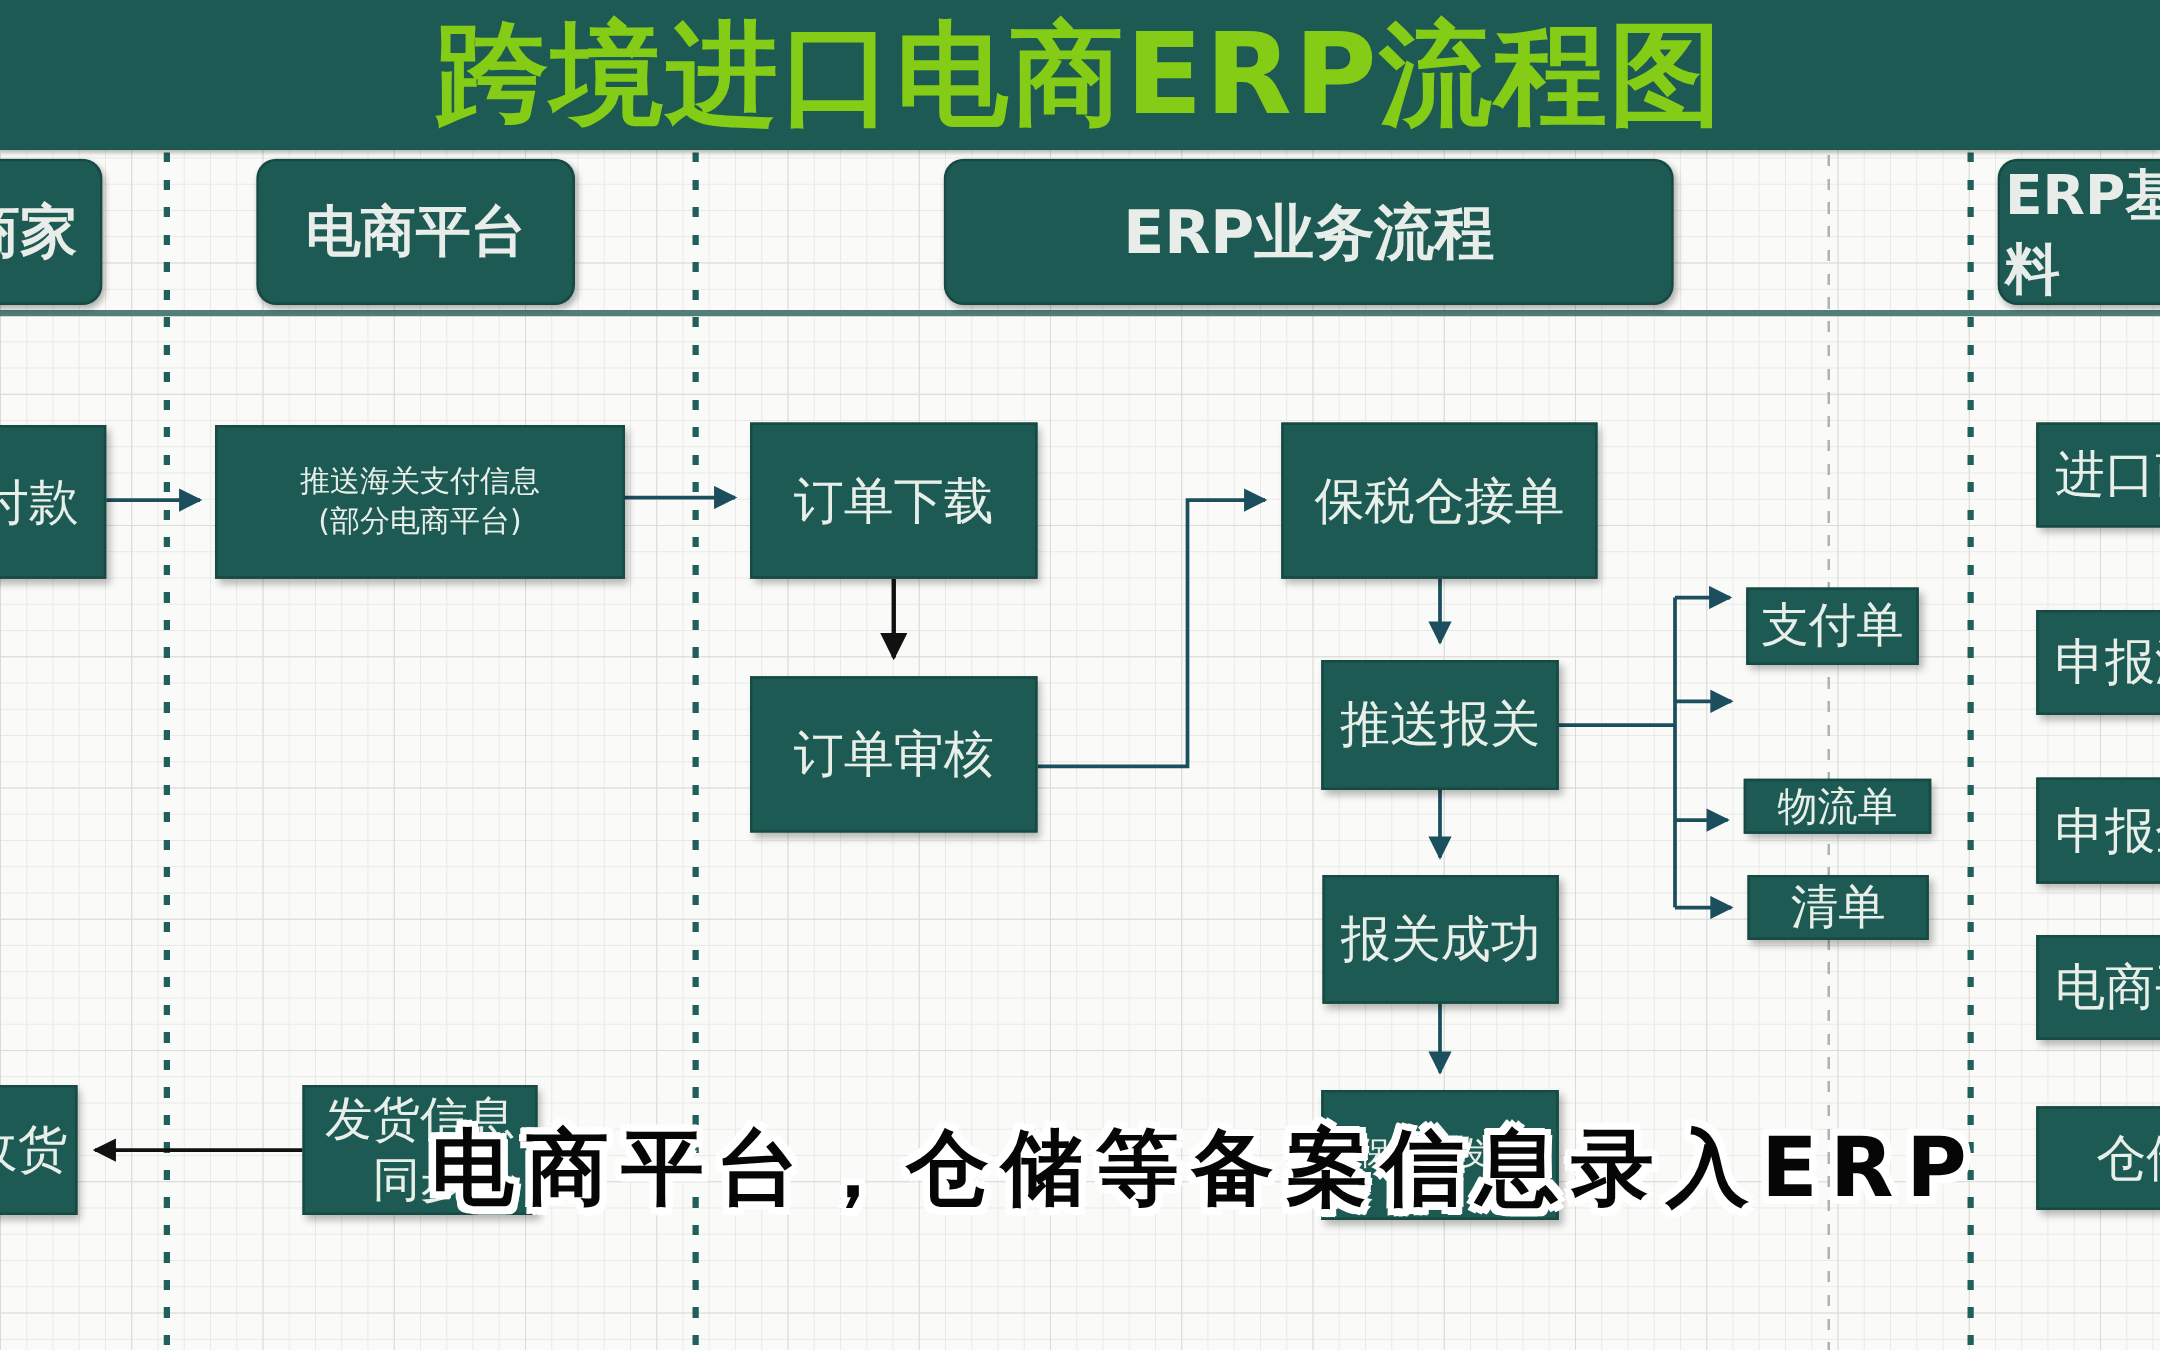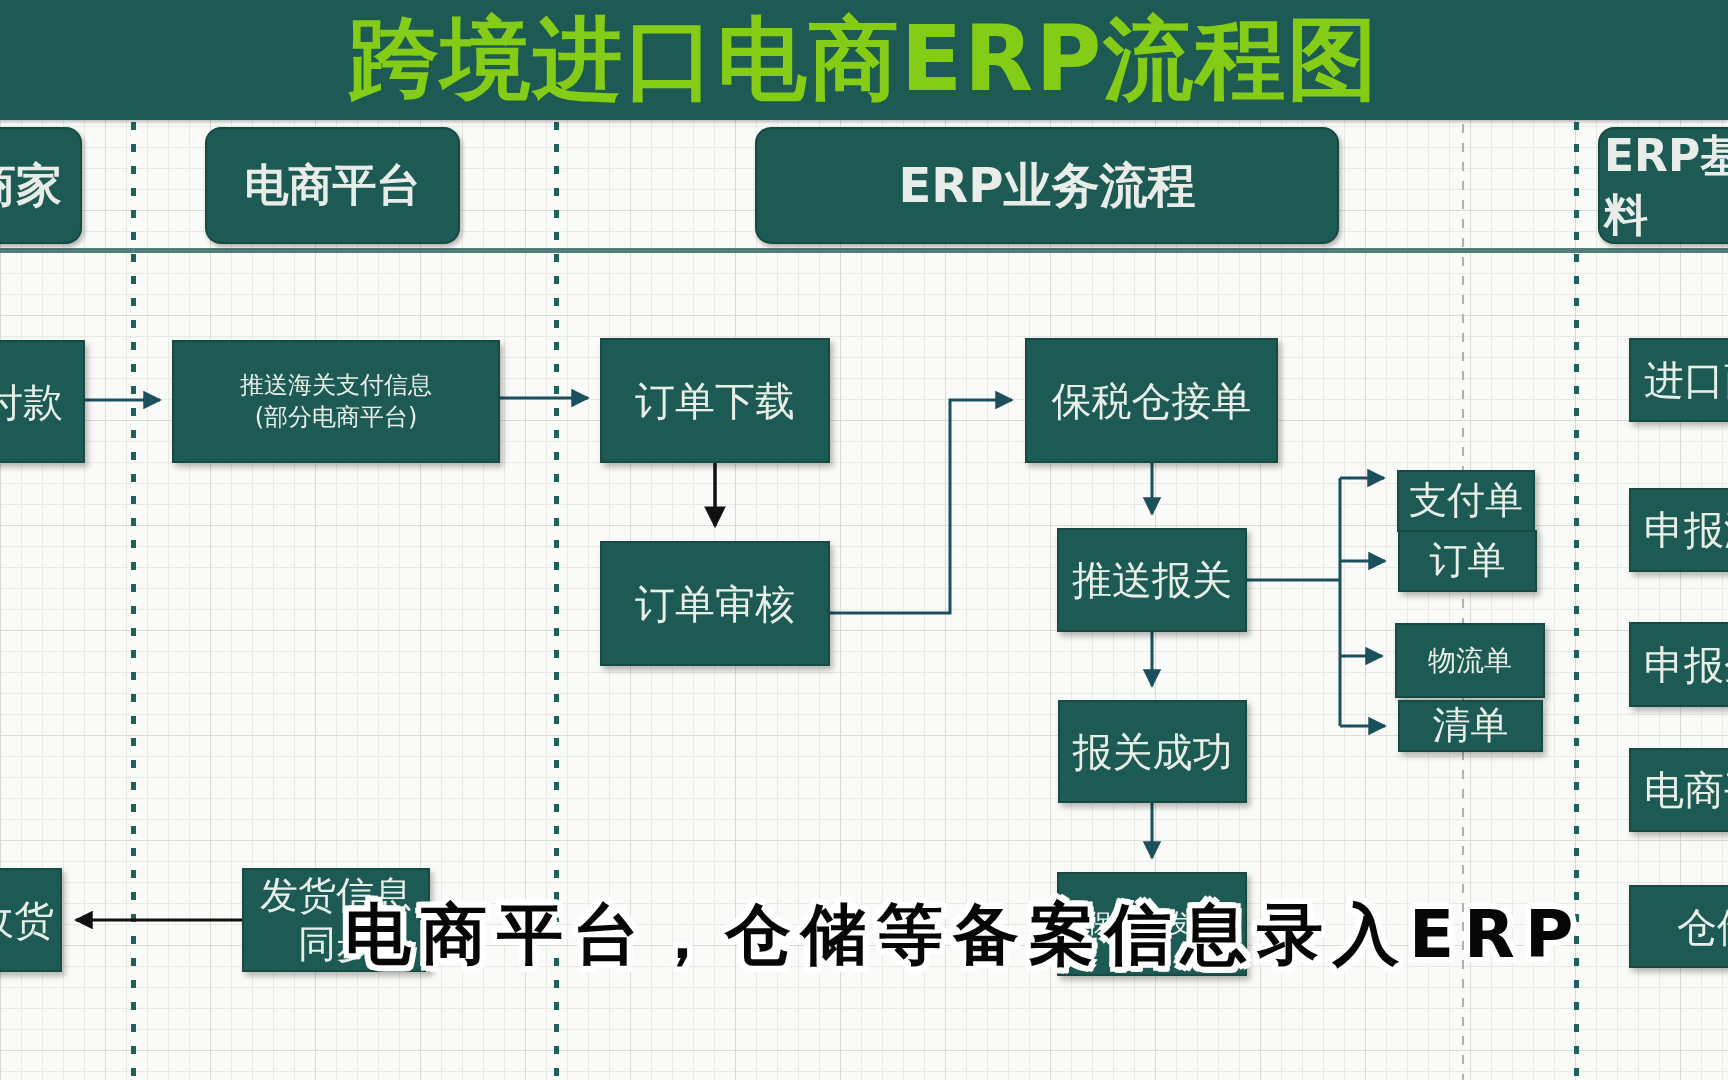--- a/index.html
+++ b/index.html
@@ -110,22 +110,21 @@
 
   <div class="node" style="left:1025px;top:338px;width:253px;height:125px;">保税仓接单</div>
 
   <div class="node" style="left:1057px;top:528px;width:190px;height:104px;">推送报关</div>
 
   <div class="node" style="left:1058px;top:700px;width:189px;height:103px;">报关成功</div>
 
   <div class="node" style="left:1057px;top:872px;width:190px;height:104px;font-size:26px;">保税仓发货</div>
 
   <div class="node" style="left:1397px;top:470px;width:138px;height:62px;font-size:38px;">支付单</div>
-  <div class="node" style="left:1398px;top:530px;width:139px;height:62px;font-size:38px;">订单</div>
-  <div class="node" style="left:1395px;top:623px;width:150px;height:75px;font-size:28px;">物流单</div>
+  <div class="node" style="left:1395px;top:623px;width:150px;height:44px;font-size:32px;">物流单</div>
   <div class="node" style="left:1398px;top:700px;width:145px;height:52px;font-size:38px;">清单</div>
 
   <div class="node right-cut" style="left:1629px;top:338px;width:240px;height:84px;">进口商品</div>
   <div class="node right-cut" style="left:1629px;top:488px;width:240px;height:84px;">申报海关</div>
   <div class="node right-cut" style="left:1629px;top:622px;width:240px;height:85px;">申报企业</div>
   <div class="node right-cut" style="left:1629px;top:748px;width:240px;height:84px;">电商平台</div>
   <div class="node right-cut" style="left:1629px;top:885px;width:240px;height:83px;padding-left:46px;">仓储</div>
 
   <div class="node two-line" style="left:242px;top:868px;width:188px;height:104px;font-size:38px;">
     <span>发货信息</span>

